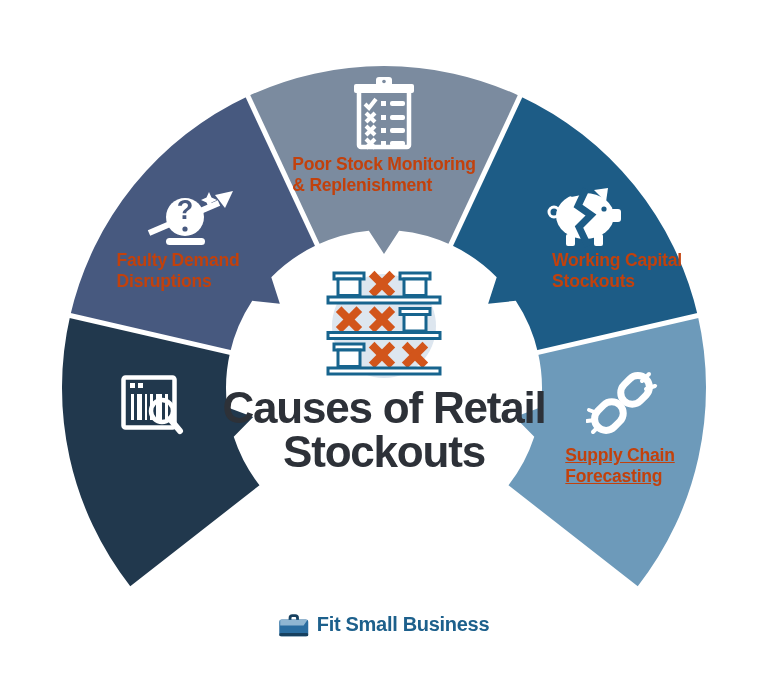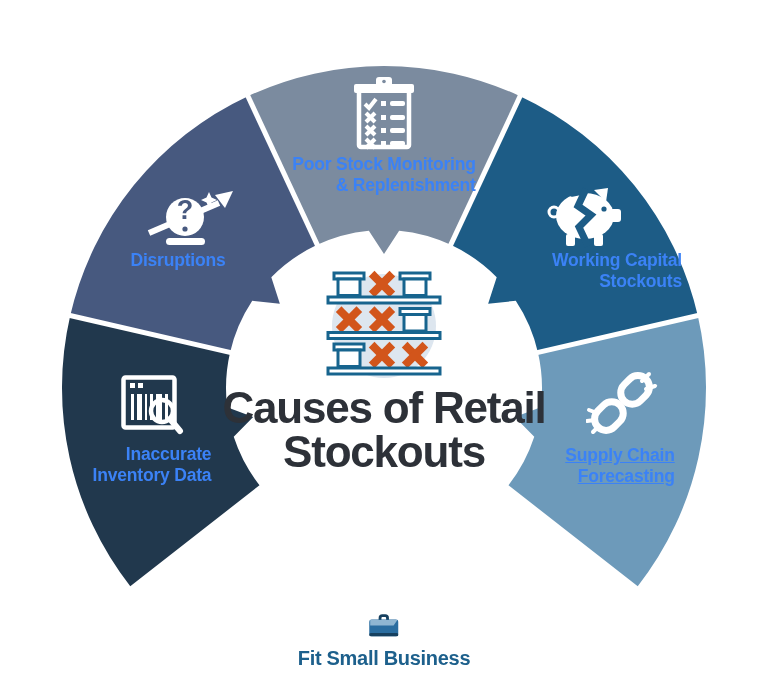--- a/index.html
+++ b/index.html
@@ -1,37 +1,37 @@
 <!DOCTYPE html>
 <html><head>
 <meta charset="utf-8">
 <style>
   html,body{margin:0;padding:0;background:#fff;}
   .stage{position:relative;width:768px;height:684px;background:#ffffff;overflow:hidden;
          font-family:"Liberation Sans",sans-serif;}
   #donut-svg{position:absolute;left:0;top:0;}
   .icon-box{position:absolute;pointer-events:none;}
-  .seg-label{position:absolute;transform:translateX(-50%);text-align:right;color:#3b82f6;
+  .seg-label{position:absolute;transform:translateX(-50%);text-align:left;color:#c2410c;
              font-weight:700;font-size:17.5px;line-height:21px;letter-spacing:-0.2px;white-space:nowrap;}
   .lbl-poor{left:384px;top:154px;}
   .lbl-working{left:593px;top:250px;margin-left:24px;}
   .lbl-supply{left:620px;top:445px;text-decoration:underline;}
   .lbl-faulty{left:178px;top:250px;}
   .lbl-inaccurate{left:152px;top:444px;}
   .ic-clipboard{left:352px;top:76px;width:64px;height:74px;}
   .ic-piggy{left:544px;top:180px;width:80px;height:70px;}
   .ic-chain{left:586px;top:368px;width:72px;height:70px;}
   .ic-forecast{left:147px;top:186px;width:92px;height:62px;}
   .ic-barcode{left:121px;top:375px;width:70px;height:68px;}
   .ic-shelf{left:324px;top:268px;width:120px;height:112px;}
   .main-title{position:absolute;left:384px;top:386px;transform:translateX(-50%);width:340px;
               text-align:center;color:#2D3138;font-weight:800;font-size:44px;line-height:44px;
               letter-spacing:-1.2px;}
   .logo{position:absolute;left:384px;top:613px;transform:translateX(-50%);display:flex;
-        align-items:center;gap:8px;flex-direction:column;}
+        gap:8px;}
   .logo-text{color:#1D608C;font-weight:800;font-size:20px;letter-spacing:-0.3px;white-space:nowrap;}
 </style>
 </head>
 <body>
 
 <div class="stage">
 
   <svg id="donut-svg" width="768" height="684" viewBox="0 0 768 684">
       <path d="M247.91691971949479,96.16889257419871 A322,322 0 0 1 520.0830802805052,96.16889257419871 L450.7736853550305,244.8033696482093 A158,158 0 0 0 399.1436288981954,230.72740065798575 L384,254 L368.8563711018046,230.72740065798575 A158,158 0 0 0 317.2263146449695,244.8033696482093 Z" fill="#7B8B9F"></path>
       <path d="M520.0830802805052,96.16889257419871 A322,322 0 0 1 697.7471608608457,315.56576050127546 L537.9504702360672,352.45773341366936 A158,158 0 0 0 515.7539598866126,300.7939563206948 L488.1375588352341,303.67106759932176 L496.69357096636065,277.25633624062357 A158,158 0 0 0 450.7736853550305,244.8033696482093 Z" fill="#1D5C86"></path>
@@ -137,25 +137,22 @@
     <div>&amp; Replenishment</div>
   </div>
   <div class="seg-label lbl-working">
     <div>Working Capital</div>
     <div>Stockouts</div>
   </div>
   <div class="seg-label lbl-supply">
     <div>Supply Chain</div>
     <div>Forecasting</div>
   </div>
-  <div class="seg-label lbl-inaccurate">
-    <div>Inaccurate</div>
-    <div>Inventory Data</div>
-  </div>
   <div class="seg-label lbl-faulty">
+    <div>Faulty Demand</div>
     <div>Disruptions</div>
   </div>
 
   <div class="icon-box ic-shelf">
     <svg id="shelf-svg" width="120" height="112" viewBox="0 0 120 112">
         <circle cx="60" cy="58" r="52" fill="#DDE6EF"></circle>
         <rect x="10" y="5" width="30" height="6" fill="#fff" stroke="#17648E" stroke-width="3"></rect>
         <rect x="14" y="11" width="22" height="16.5" fill="#fff" stroke="#17648E" stroke-width="3"></rect>
         <line x1="50.5" y1="8.5" x2="65.5" y2="23.5" stroke="#D2551B" stroke-width="8" stroke-linecap="square"></line>
         <line x1="50.5" y1="23.5" x2="65.5" y2="8.5" stroke="#D2551B" stroke-width="8" stroke-linecap="square"></line>

